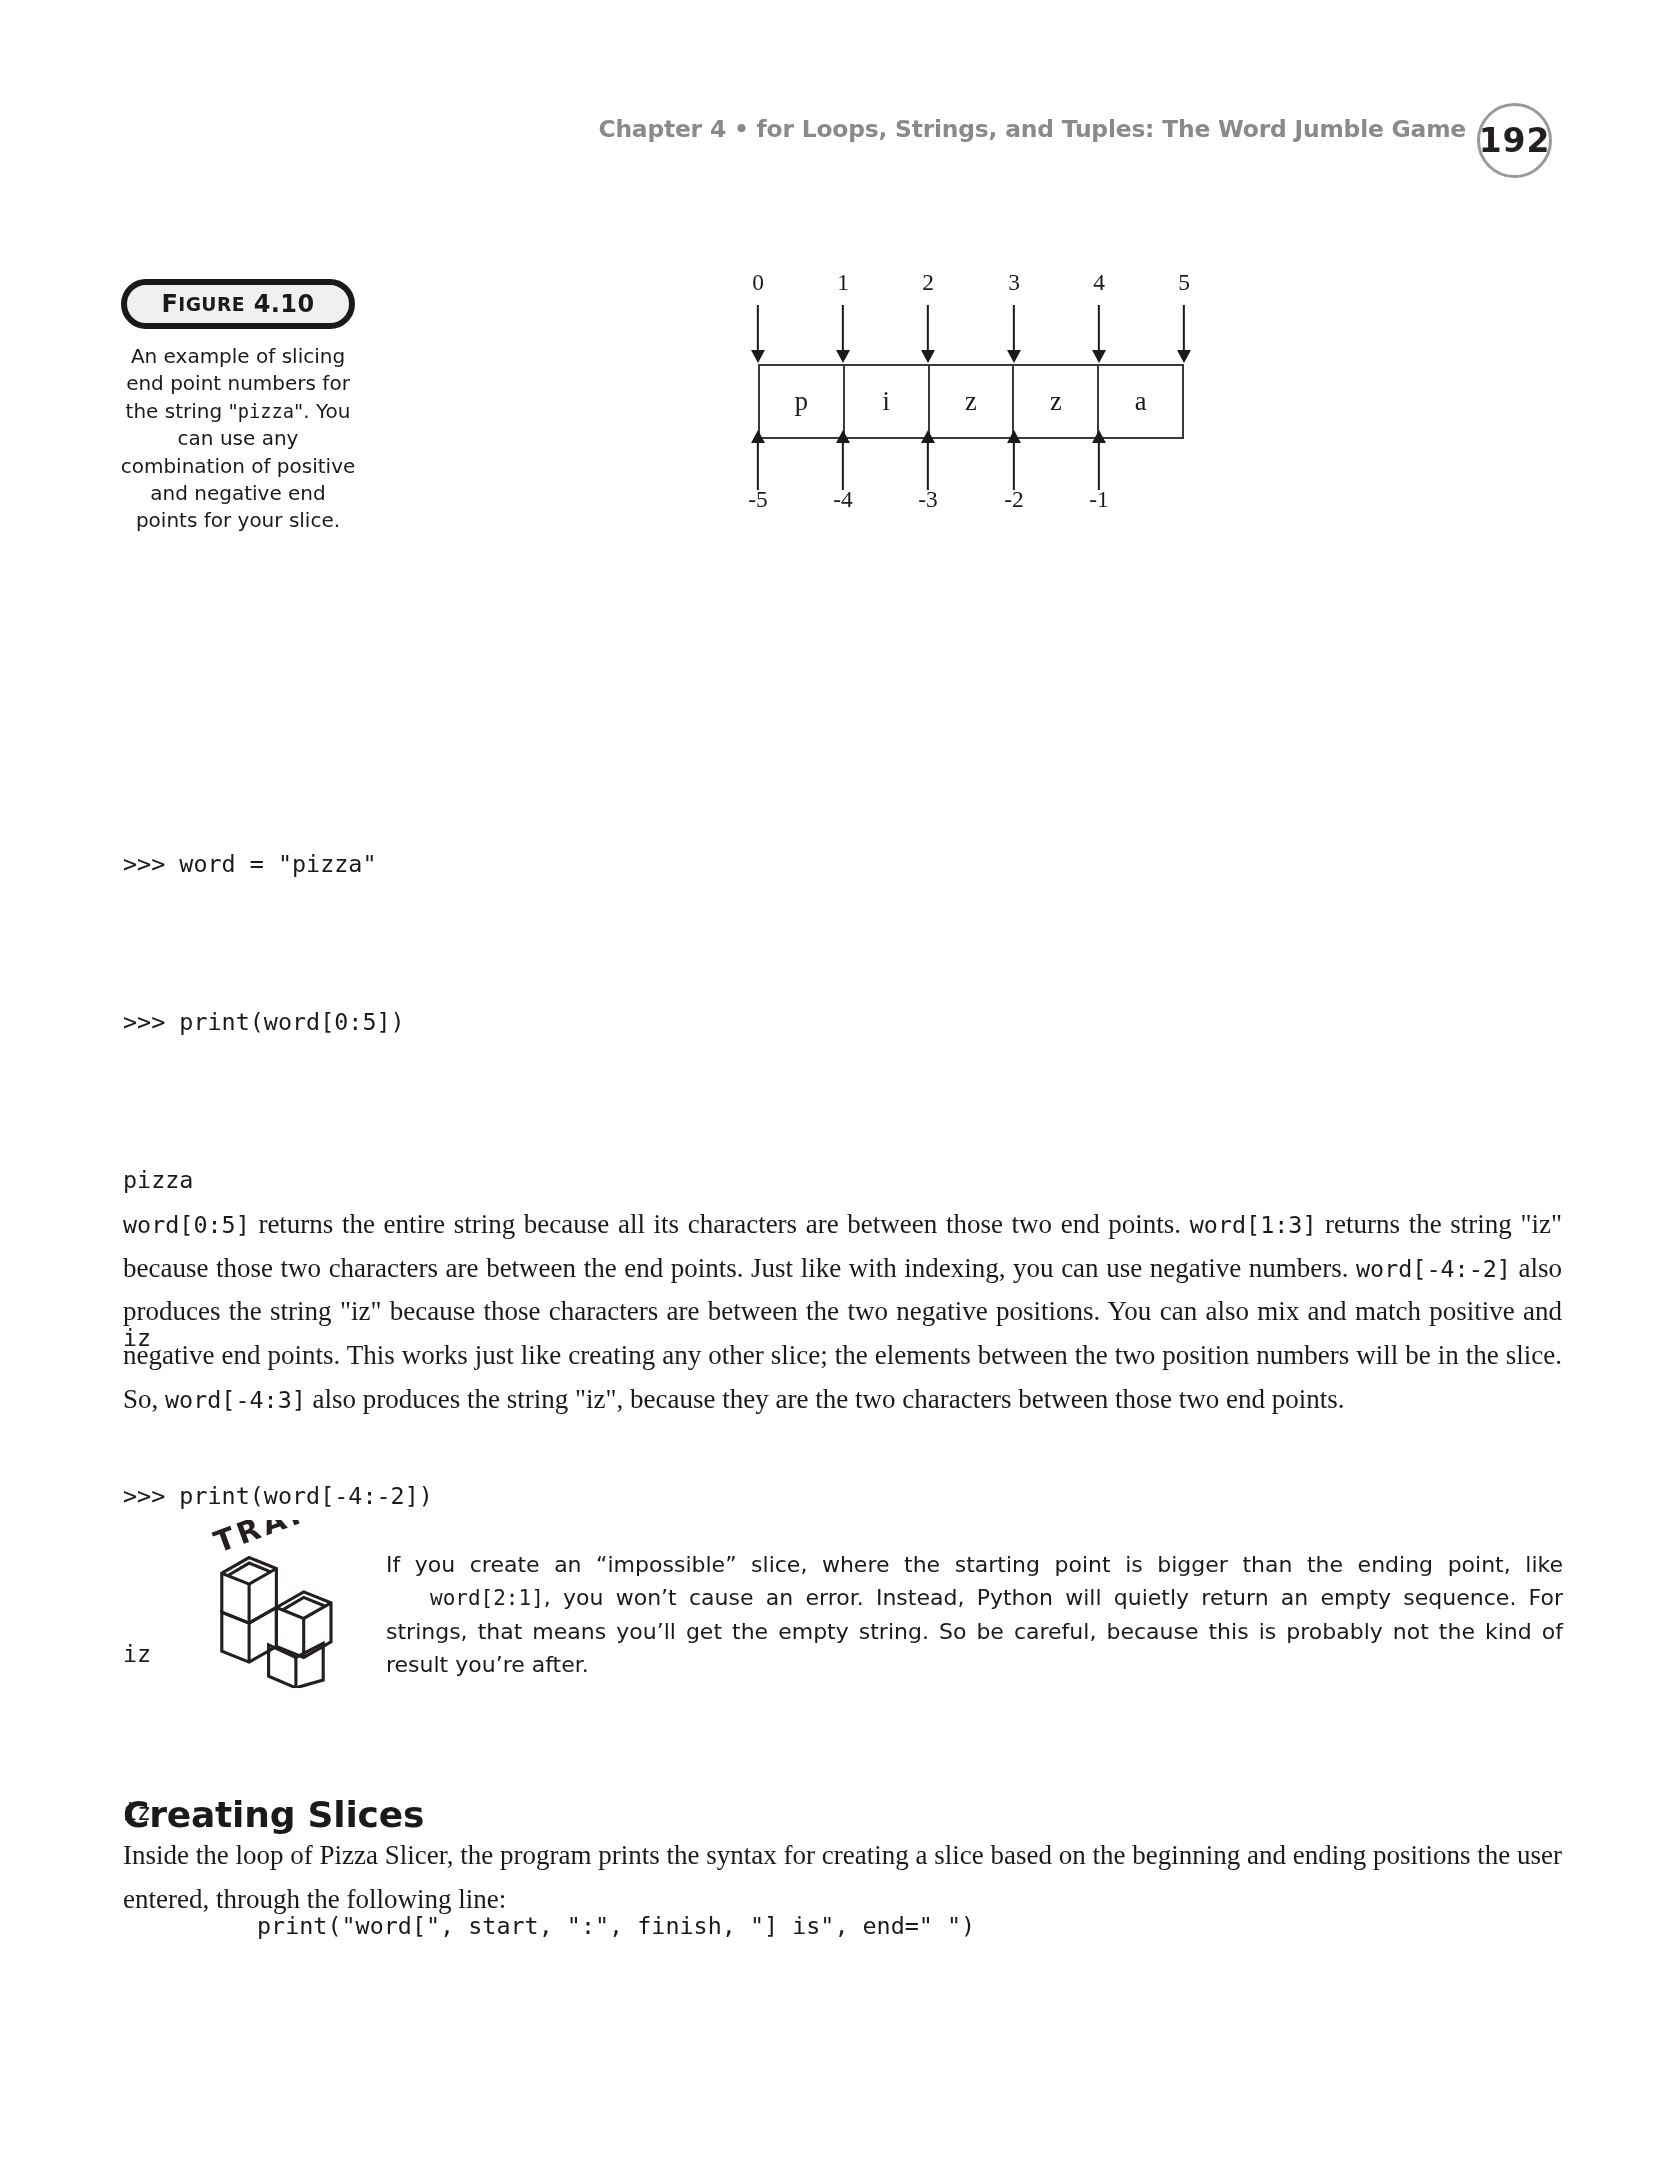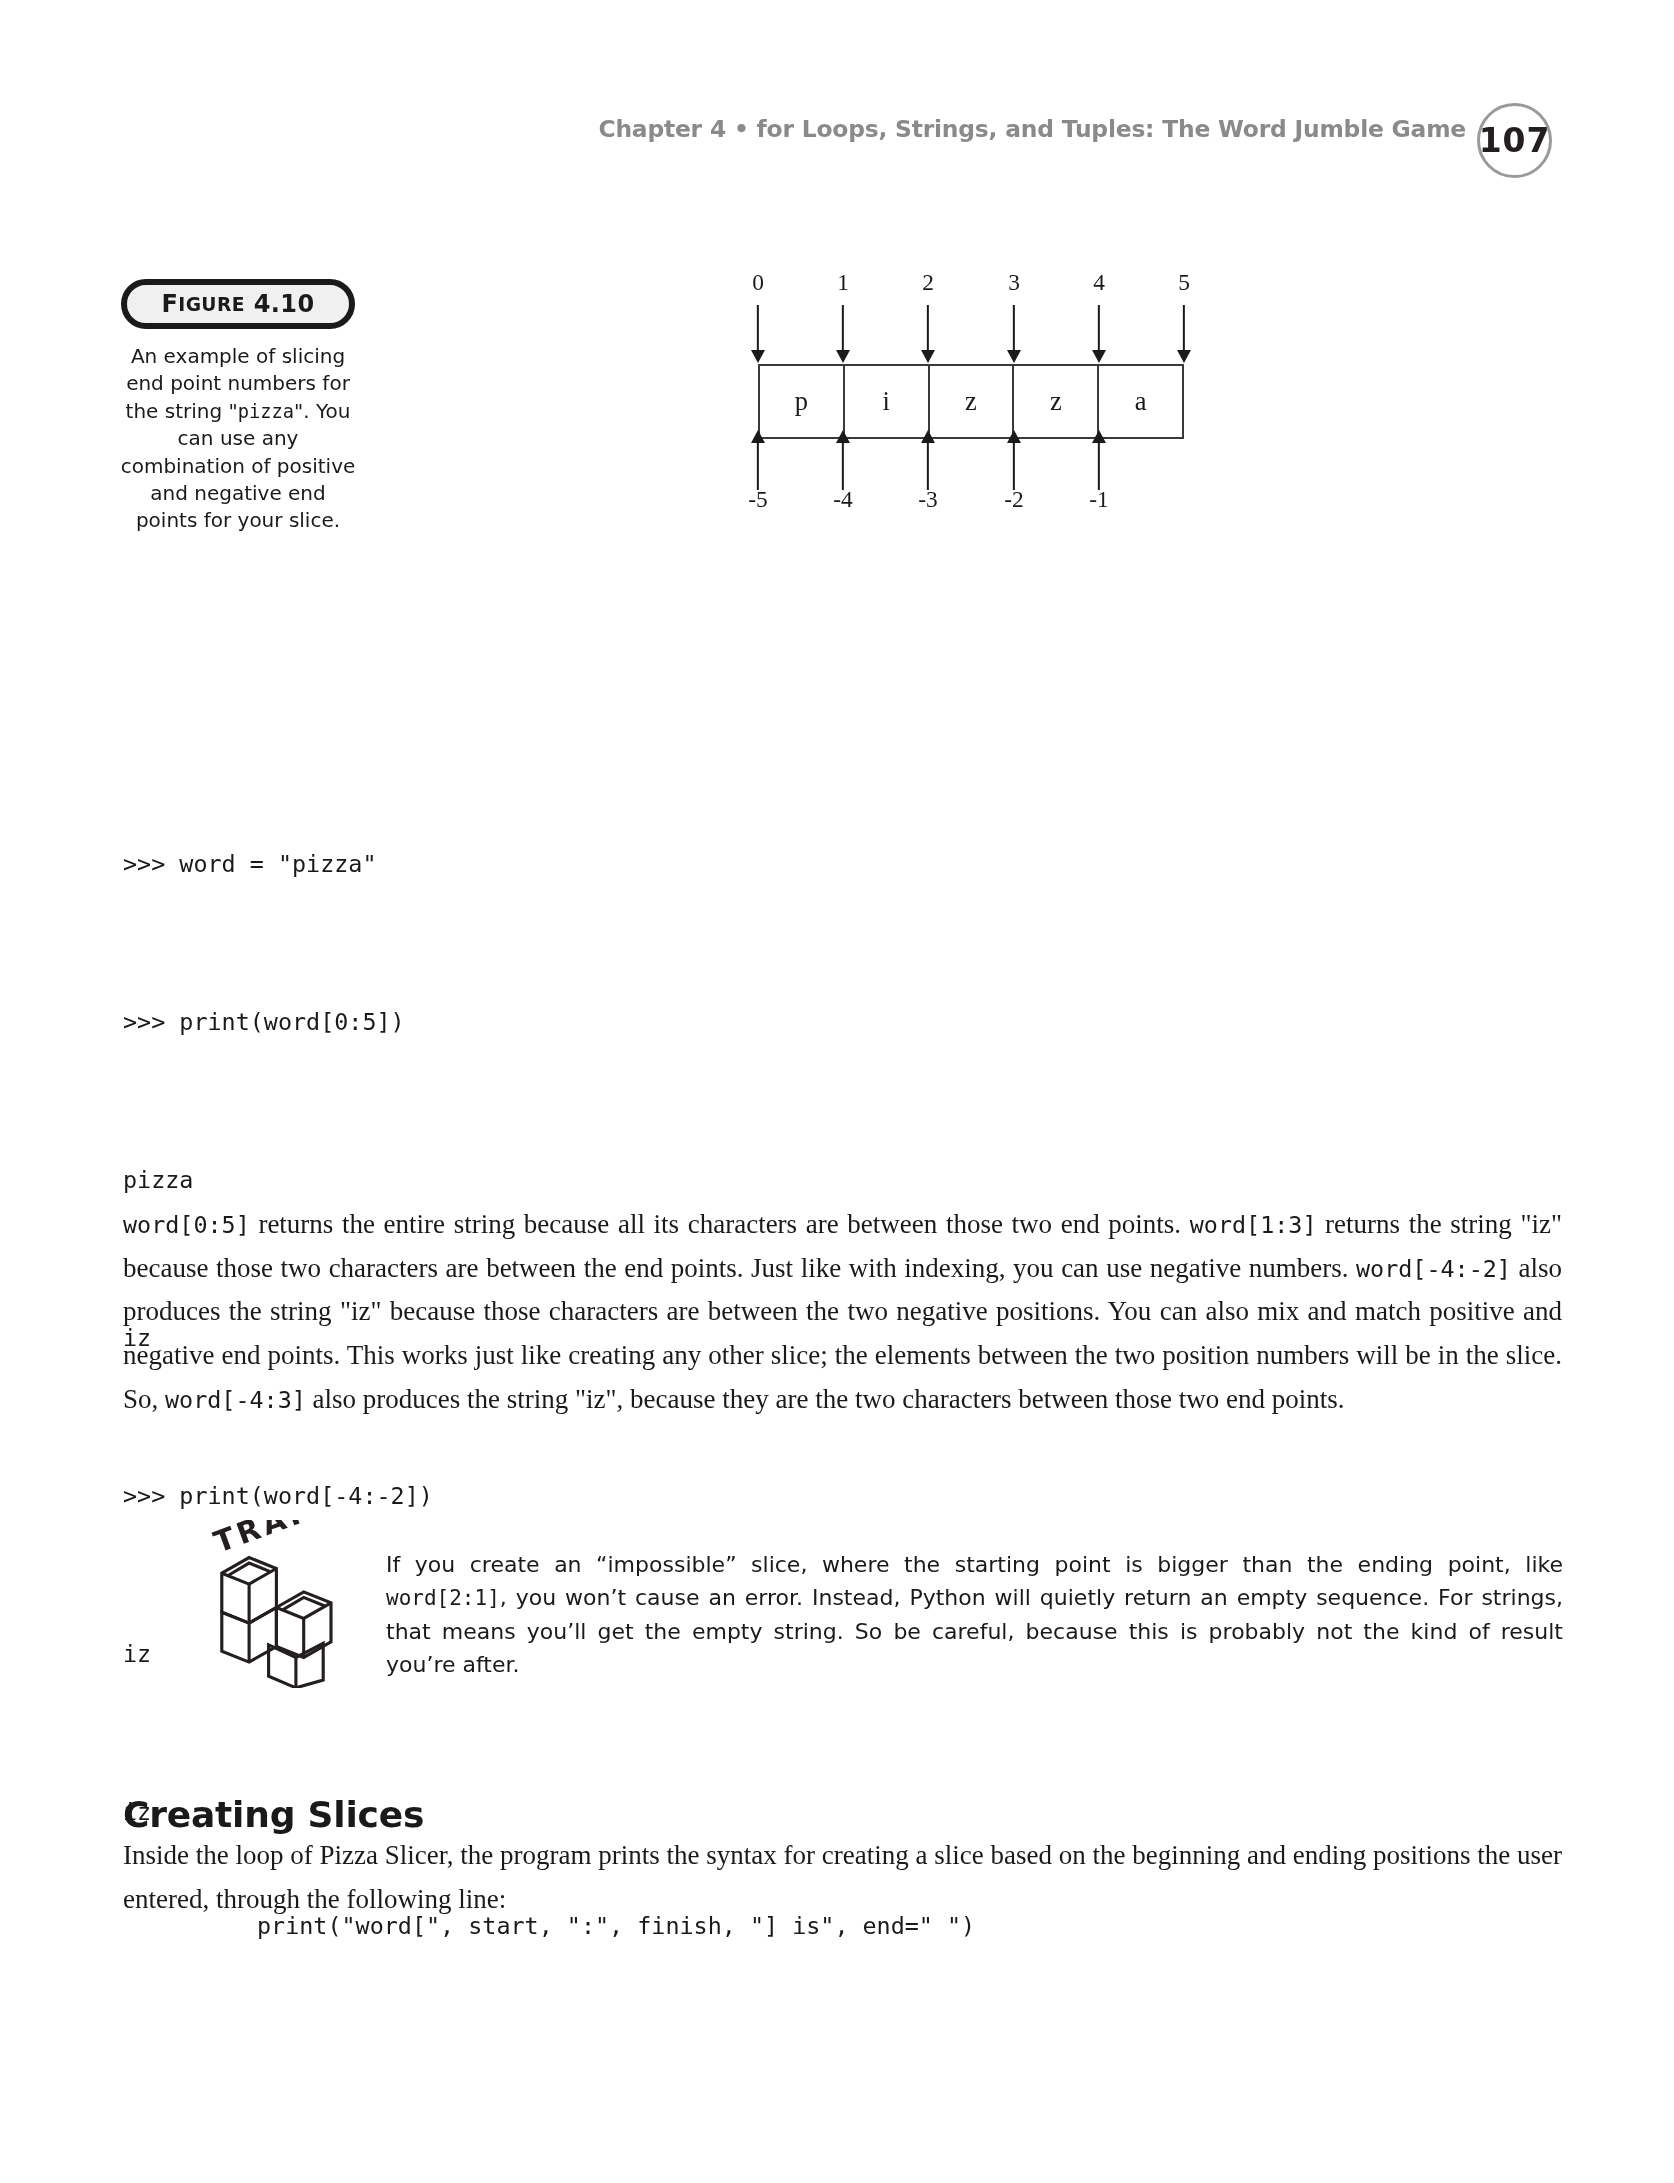--- a/index.html
+++ b/index.html
@@ -225,41 +225,42 @@
     width: 1177px;
     font-family: "DejaVu Sans", sans-serif;
     font-size: 22px;
     line-height: 1.5;
     color: #1a1a1a;
     text-align: justify;
   }
   .trap-body .mono {
     font-family: "DejaVu Sans Mono", monospace;
     font-size: 21px;
+    margin-left: 44px;
   }
 
   
   .section-heading {
     position: absolute;
     left: 123px;
     top: 1764px;
     font-family: "DejaVu Sans", sans-serif;
     font-weight: bold;
     font-size: 36px;
     letter-spacing: -0.2px;
     color: #1a1a1a;
   }
 </style>
 </head>
 <body>
 
 <div class="page">
 
   <div class="running-head">Chapter 4 • for Loops, Strings, and Tuples: The Word Jumble Game</div>
-  <div class="page-number-circle">107</div>
+  <div class="page-number-circle">192</div>
 
   <div class="figure-pill">
     <span>F</span><span class="small-caps">IGURE</span>&nbsp;<span>4.10</span>
   </div>
 
   <div class="figure-caption">
     <span>An example of slicing end point numbers for the string "</span><span class="mono">pizza</span><span>". You can use any combination of positive and negative end points for your slice.</span>
   </div>
 
   <div class="diagram">

